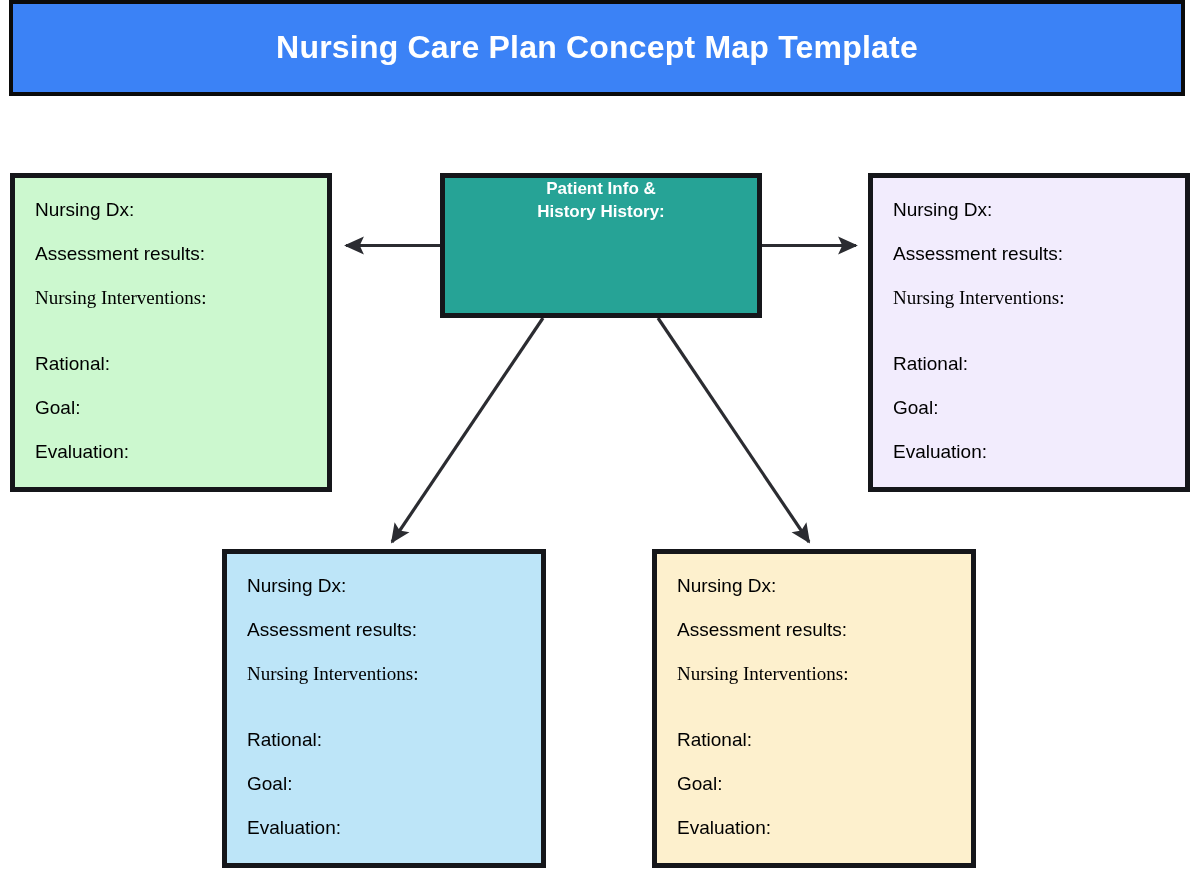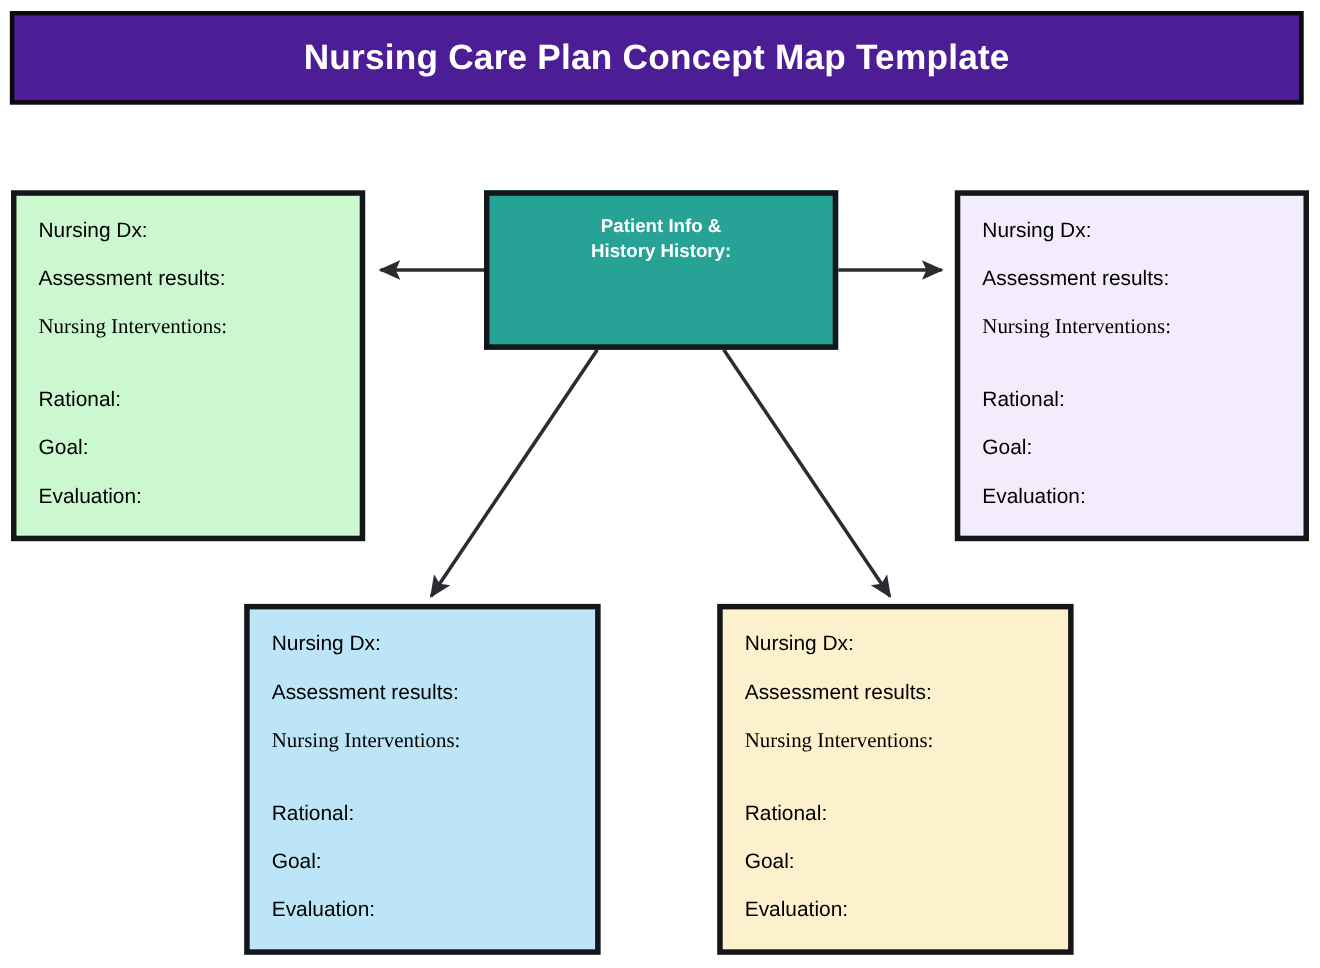--- a/index.html
+++ b/index.html
@@ -16,24 +16,24 @@
     width: 1200px;
     height: 880px;
     background: #ffffff;
     overflow: hidden;
   }
 
   
   #title-banner {
     position: absolute;
     left: 9px;
-    top: 10px;
+    top: 0;
     width: 1176px;
-    height: 85px;
-    background: #4c1d95;
+    height: 96px;
+    background: #3b82f6;
     border: 4px solid #0b0b0b;
     box-sizing: border-box;
     display: flex;
     align-items: center;
     justify-content: center;
   }
   #title-text {
     color: #ffffff;
     font-size: 32px;
     font-weight: bold;
@@ -69,21 +69,20 @@
 
   
   #center-node {
     left: 440px;
     top: 173px;
     width: 322px;
     height: 145px;
     background: #26a396;
   }
   #center-node .center-title {
-    padding-top: 17px;
     text-align: center;
     color: #ffffff;
     font-size: 17px;
     font-weight: bold;
     line-height: 1.35;
   }
 
   
   #node-left {
     left: 10px;

